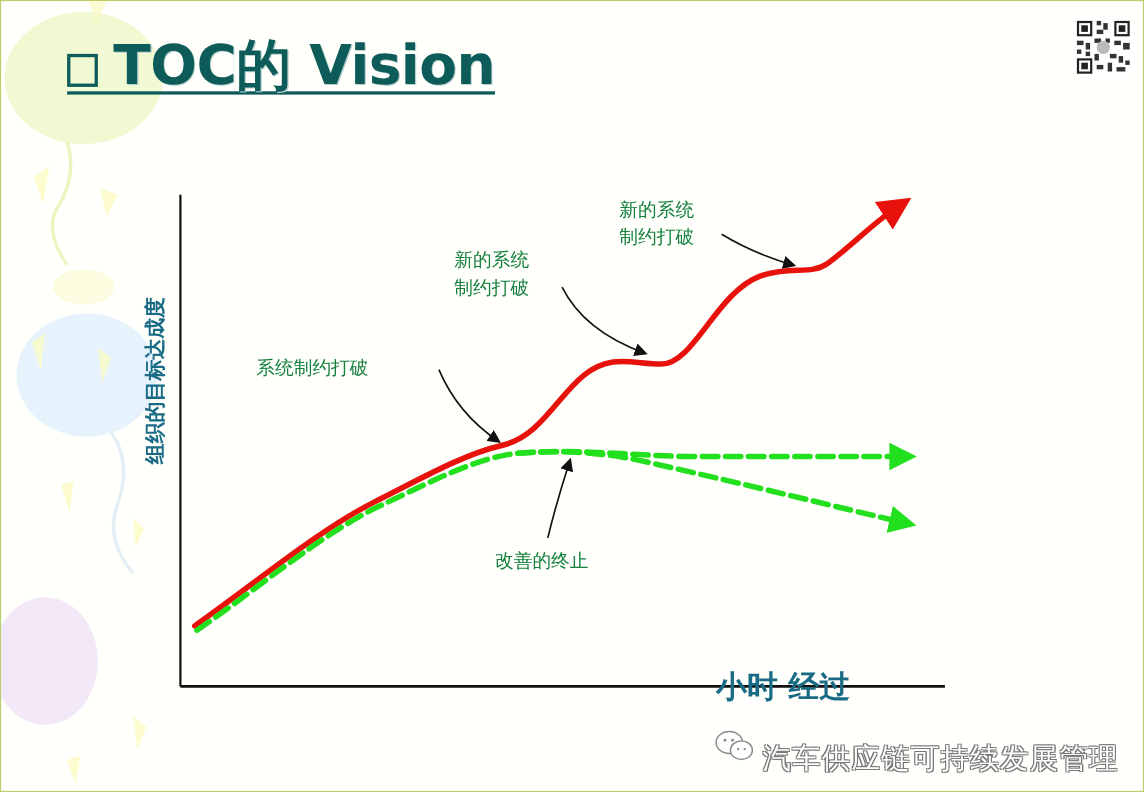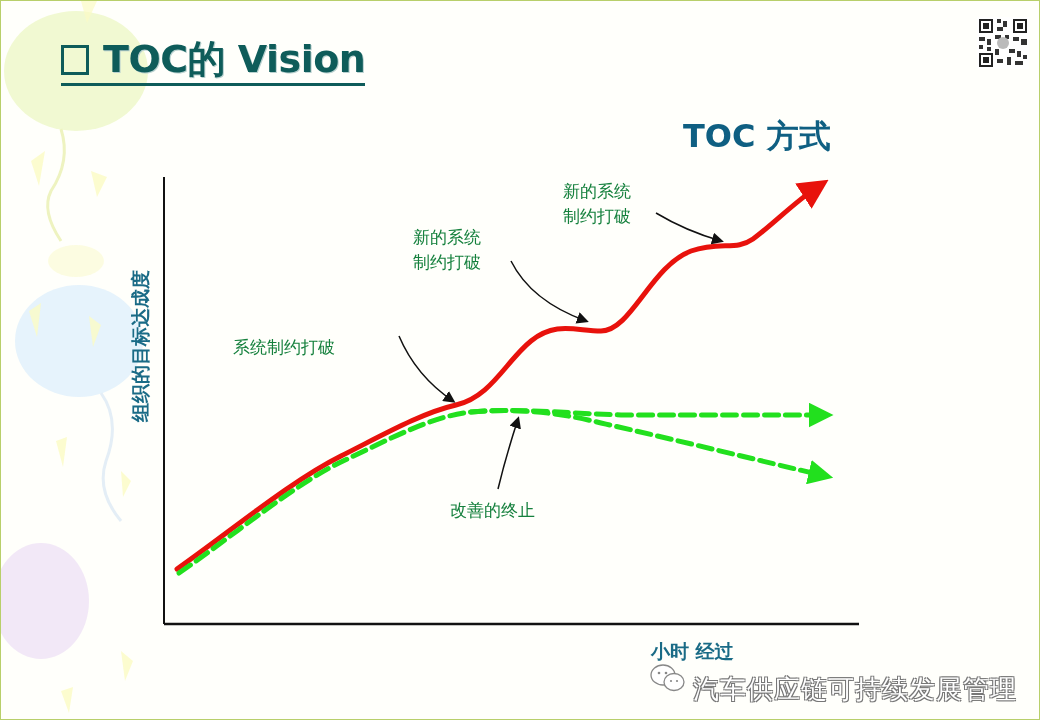--- a/index.html
+++ b/index.html
@@ -11,21 +11,21 @@
     .slide {
       position: absolute; left: 0; top: 0; width: 1038px; height: 718px;
       border: 1px solid #b8cf6a;
       background: #fffffb;
       overflow: hidden;
     }
     .bg-decor { position: absolute; left: 0; top: 0; width: 1040px; height: 720px; }
     .title {
       position: absolute; left: 60px; top: 34px;
       font-family: "DejaVu Sans", sans-serif; font-weight: bold;
-      font-size: 38px; color: #0e5c5a; letter-spacing: -0.5px;
+      font-size: 50px; color: #0e5c5a; letter-spacing: -0.5px;
       border-bottom: 3px solid #0e5c5a; padding-bottom: 0px; line-height: 48px;
       text-shadow: 1px 1px 0 #b9d1cf;
     }
     .title .box {
       display: inline-block; width: 28px; height: 30px;
       border: 3px solid #0e5c5a; box-sizing: border-box; margin-right: 14px;
       vertical-align: -3px;
     }
     .qr {
       position: absolute; left: 976px; top: 16px; width: 52px; height: 52px;
@@ -33,22 +33,22 @@
     .method-title {
       position: absolute; left: 682px; top: 114px;
       font-weight: bold; font-size: 32px; color: #0f5f82;
     }
     .ylabel {
       position: absolute; left: 140px; top: 345px;
       transform: translate(-50%, -50%) rotate(-90deg);
       font-weight: bold; font-size: 19px; color: #1a6b86; white-space: nowrap;
     }
     .xlabel {
-      position: absolute; left: 650px; top: 638px;
-      font-weight: bold; font-size: 19px; color: #1a6b86; white-space: nowrap;
+      position: absolute; left: 650px; top: 605px;
+      font-weight: bold; font-size: 28px; color: #1a6b86; white-space: nowrap;
     }
     .annot {
       position: absolute; font-size: 17px; color: #15803d; line-height: 25px; white-space: nowrap;
     }
     .watermark {
       position: absolute; left: 648px; top: 660px; height: 34px;
       display: flex; align-items: center; gap: 6px;
     }
     .watermark .wm-text {
       font-size: 26px; color: #ffffff;
@@ -110,21 +110,20 @@
       <rect x="16" y="16" width="3" height="2" fill="#333"></rect>
       <rect x="20" y="17" width="2" height="3" fill="#333"></rect>
     <rect x="10" y="21" width="3" height="2" fill="#333"></rect>
       <rect x="15" y="20" width="2" height="4" fill="#333"></rect>
       <rect x="19" y="22" width="4" height="2" fill="#333"></rect>
     <rect x="23" y="19" width="2" height="2" fill="#333"></rect>
       <rect x="1" y="14" width="2" height="2" fill="#333"></rect>
       <rect x="5" y="15" width="2" height="2" fill="#333"></rect>
   </svg>
 
-  <div class="method-title">TOC 方式</div>
 
   <svg class="chart" width="1040" height="720" viewBox="0 0 1040 720">
     <defs>
       <marker id="redArrow" markerWidth="6" markerHeight="6" refX="3" refY="3" orient="auto" markerUnits="strokeWidth">
         <path d="M0,0 L6,3 L0,6 z" fill="#e8120c"></path>
       </marker>
       <marker id="greenArrow" markerWidth="5" markerHeight="5" refX="2.5" refY="2.5" orient="auto" markerUnits="strokeWidth">
         <path d="M0,0 L5,2.5 L0,5 z" fill="#22e01e"></path>
       </marker>
       <marker id="blackArrow" markerWidth="8" markerHeight="8" refX="6" refY="4" orient="auto" markerUnits="strokeWidth">
@@ -143,21 +142,21 @@
 
     <path d="M398 335 Q 415 375 452 400" stroke="#111" stroke-width="1.5" fill="none" marker-end="url(#blackArrow)"></path>
     <path d="M510 260 Q 530 300 585 320" stroke="#111" stroke-width="1.5" fill="none" marker-end="url(#blackArrow)"></path>
     <path d="M655 212 Q 685 230 720 240" stroke="#111" stroke-width="1.5" fill="none" marker-end="url(#blackArrow)"></path>
     <path d="M497 488 Q 505 455 517 418" stroke="#111" stroke-width="1.5" fill="none" marker-end="url(#blackArrow)"></path>
   </svg>
 
   <div class="ylabel">组织的目标达成度</div>
   <div class="xlabel">小时 经过</div>
 
-  <div class="annot" style="left:232px; top:334px;">系统制约打破</div>
+  <div class="annot" style="left:232px; top:322px;">系统制约打破</div>
   <div class="annot" style="left:412px; top:224px;">
     <div>新的系统</div>
     <div>制约打破</div>
   </div>
   <div class="annot" style="left:562px; top:178px;">
     <div>新的系统</div>
     <div>制约打破</div>
   </div>
   <div class="annot" style="left:449px; top:497px;text-align:right;">改善的终止</div>
 

